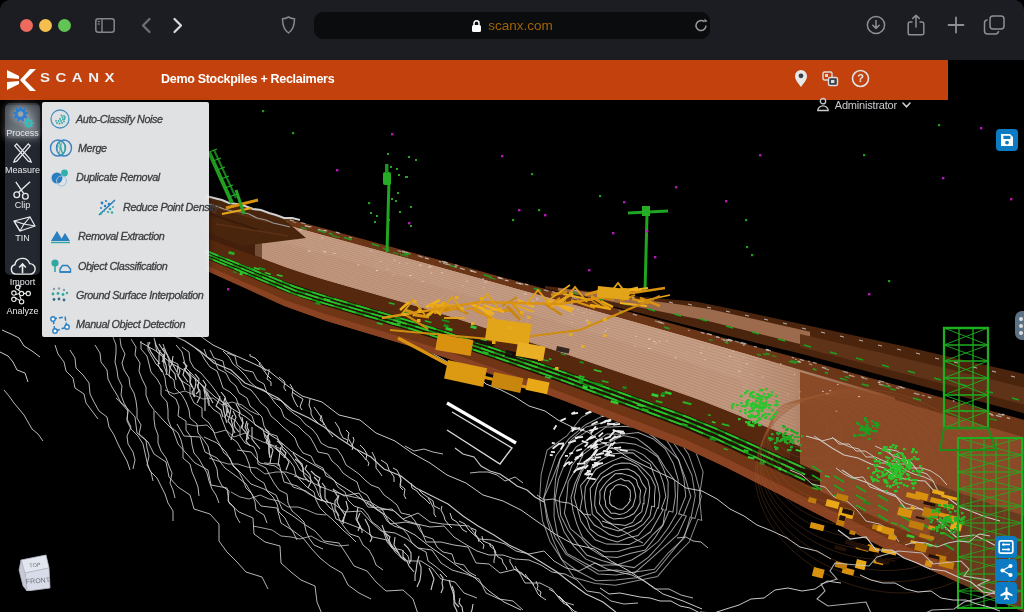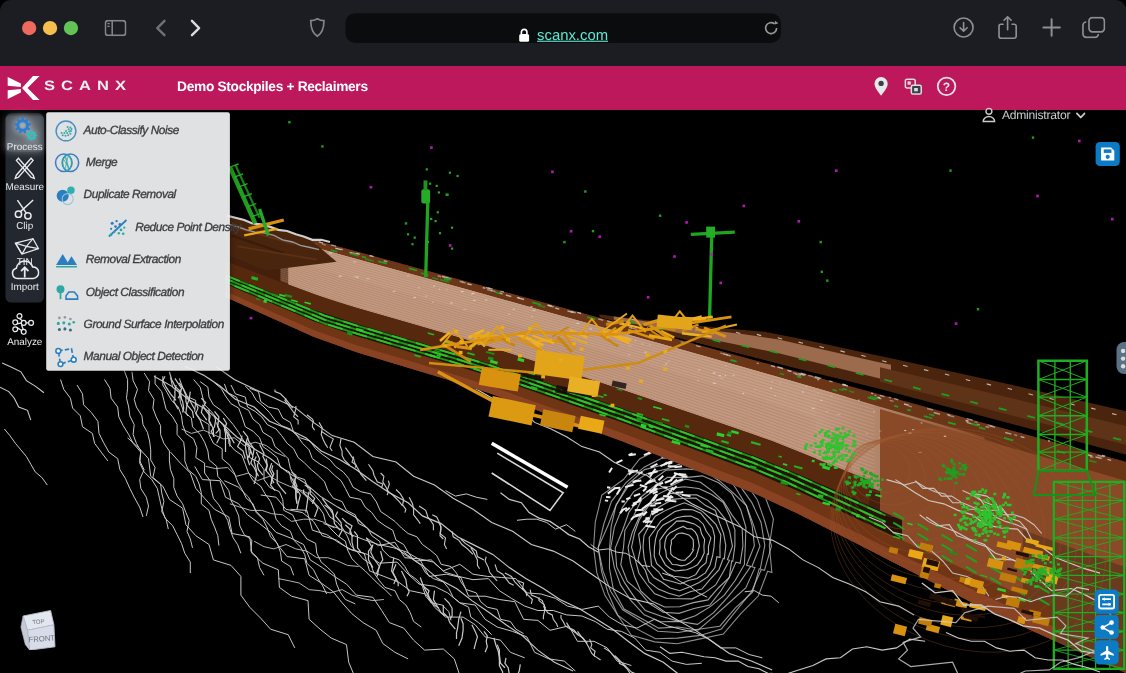--- a/index.html
+++ b/index.html
@@ -3,24 +3,24 @@
 <style>
 * { margin:0; padding:0; box-sizing:border-box; }
 html,body { width:1024px; height:612px; background:#000; overflow:hidden;
   font-family:"Liberation Sans", sans-serif; }
 #stage { position:relative; width:1024px; height:612px; background:#000; }
 #chrome { position:absolute; left:0; top:0; width:1024px; height:60px;
   background:#1b1d22; border-radius:10px 10px 0 0; }
 .tl { position:absolute; top:19px; width:13px; height:13px; border-radius:50%; }
 .ci { position:absolute; }
 #urlbar { position:absolute; left:314px; top:12px; width:396px; height:27px;
-  background:#0b0c0e; border-radius:9px; color:#5eead4; font-size:13.5px;
-  display:flex; align-items:flex-end; justify-content:center; gap:6px;text-decoration:underline; }
-#appbar { position:absolute; left:0; top:60px; width:1024px; height:40px;
-  background:#be185d; }
+  background:#0b0c0e; border-radius:9px; color:#a16207; font-size:13.5px;
+  display:flex; align-items:center; justify-content:center; gap:6px; }
+#appbar { position:absolute; left:0; top:60px; width:948px; height:40px;
+  background:#c2410c; }
 #logo { position:absolute; left:6px; top:7px; }
 #logotext { position:absolute; left:40px; top:11px; color:#eef0f2; font-weight:bold;
   font-size:15px; letter-spacing:5.5px; transform:scaleY(0.82); transform-origin:top left; }
 #title { position:absolute; left:161px; top:12px; color:#fff; font-weight:bold; font-size:12.5px; letter-spacing:-0.3px; }
 #adminwrap { position:absolute; right:37px; top:13px; color:#c9cbce; font-size:11px; letter-spacing:-0.2px; display:flex; align-items:center; gap:5px;margin-top:24px;}
 #scene { position:absolute; left:0; top:100px; width:1024px; height:512px; }
 #toolbar { position:absolute; left:5px; top:103px; width:35px; height:172px;
   background:rgba(36,42,50,0.96); border-radius:5px; }
 .tool { position:absolute; left:0; width:35px; display:flex; flex-direction:column; align-items:center; }
 .tool span { color:#e8eaec; font-size:9px; margin-top:0px; }
@@ -1705,21 +1705,21 @@
   </div>
   <div class="tool" style="top:112px;">
     <svg width="26" height="18" viewBox="0 0 26 18">
       <g stroke="#e8eaec" stroke-width="1.1" fill="none">
       <polygon points="4,6 20,2 25,11 10,16"></polygon>
       <path d="M4 6 L14 9 L20 2 M14 9 L10 16 M14 9 L25 11 M4 6 L10 16"></path>
       </g>
     </svg>
     <span>TIN</span>
   </div>
-  <div class="tool" style="top:132px;">
+  <div class="tool" style="top:153px;">
     <svg width="27" height="21" viewBox="0 0 28 22">
       <path d="M7 19 a5 5 0 0 1 -1 -9.8 A8 8 0 0 1 21.5 8 a5.5 5.5 0 0 1 0.5 11 Z" fill="none" stroke="#e8eaec" stroke-width="1.5"></path>
       <path d="M14 18 V9 M10.5 12 L14 8.4 L17.5 12" fill="none" stroke="#e8eaec" stroke-width="1.7"></path>
     </svg>
     <span>Import</span>
   </div>
   <div class="tool" style="top:180px;">
     <svg width="25" height="23" viewBox="0 0 26 24">
       <g stroke="#e8eaec" stroke-width="1.2" fill="none">
       <circle cx="8" cy="4.5" r="2.3"></circle>

